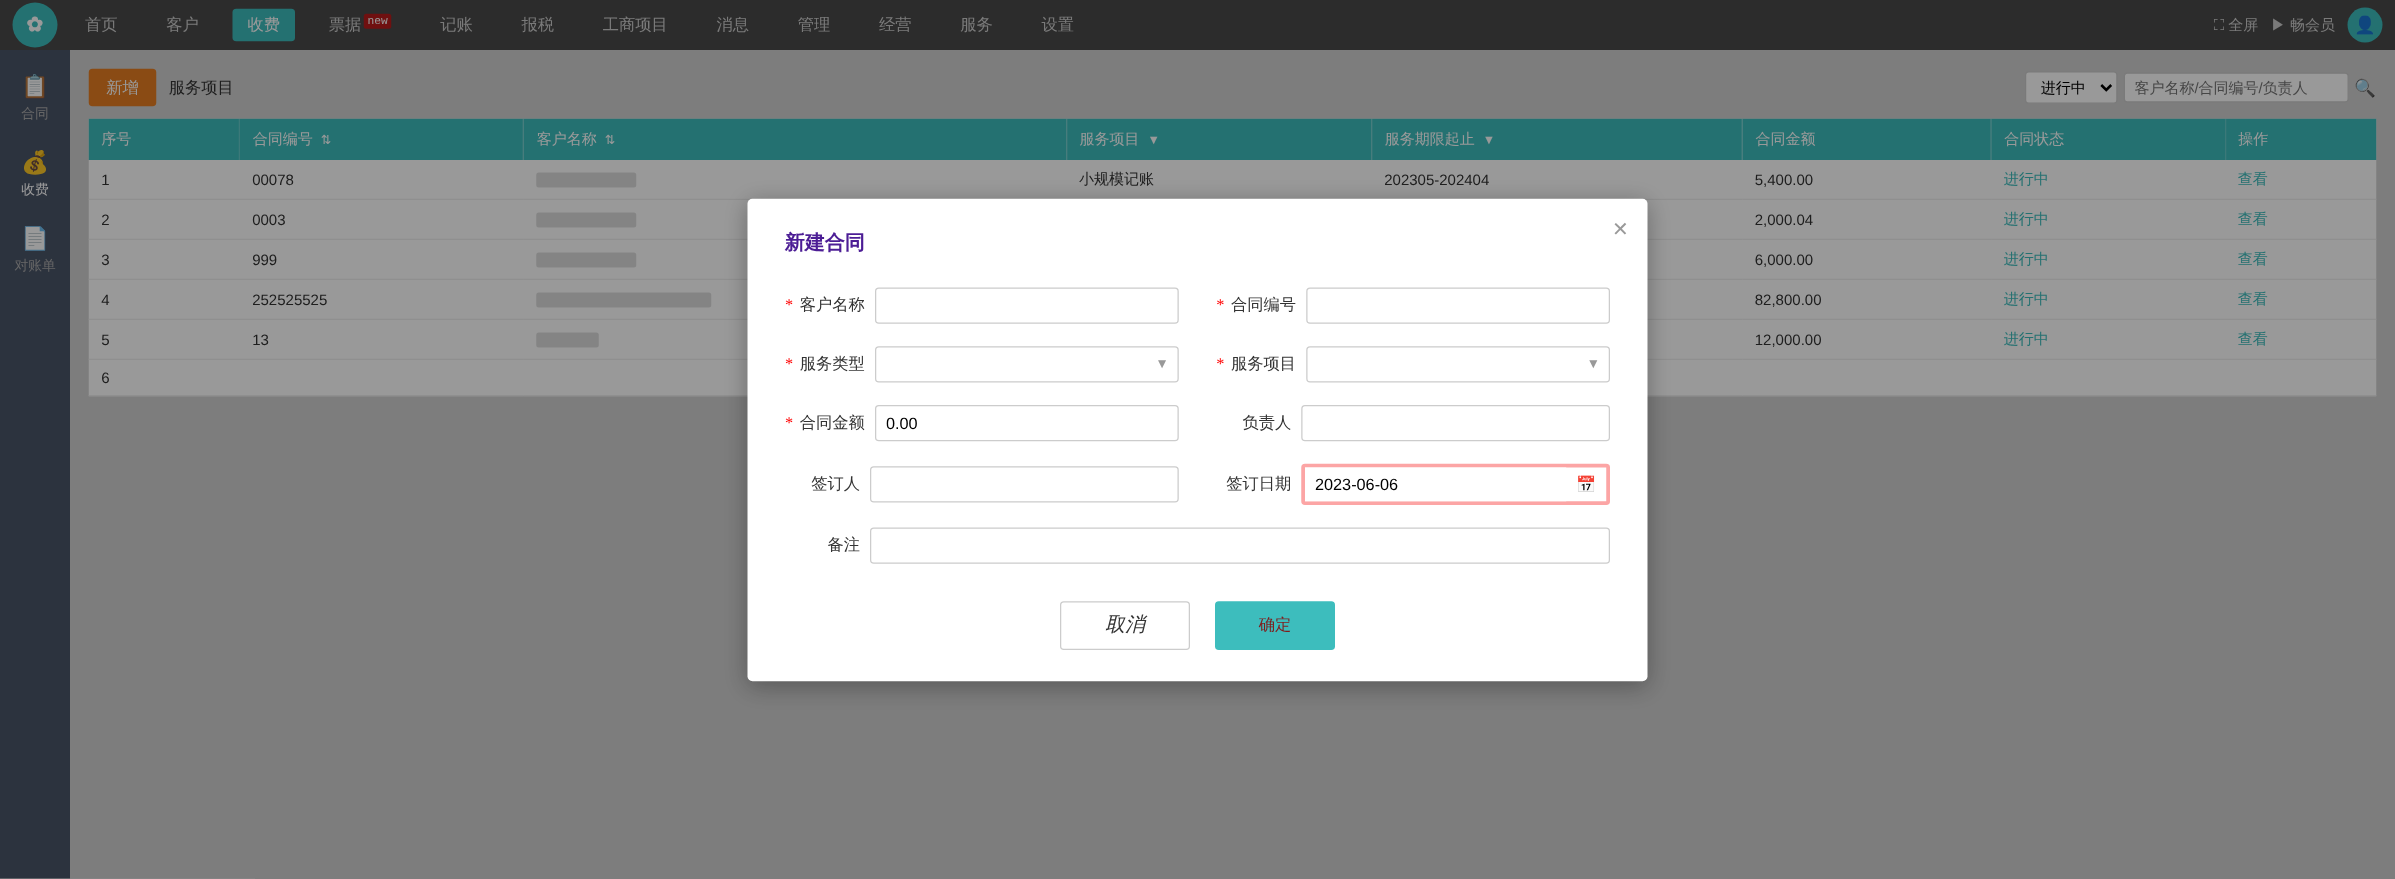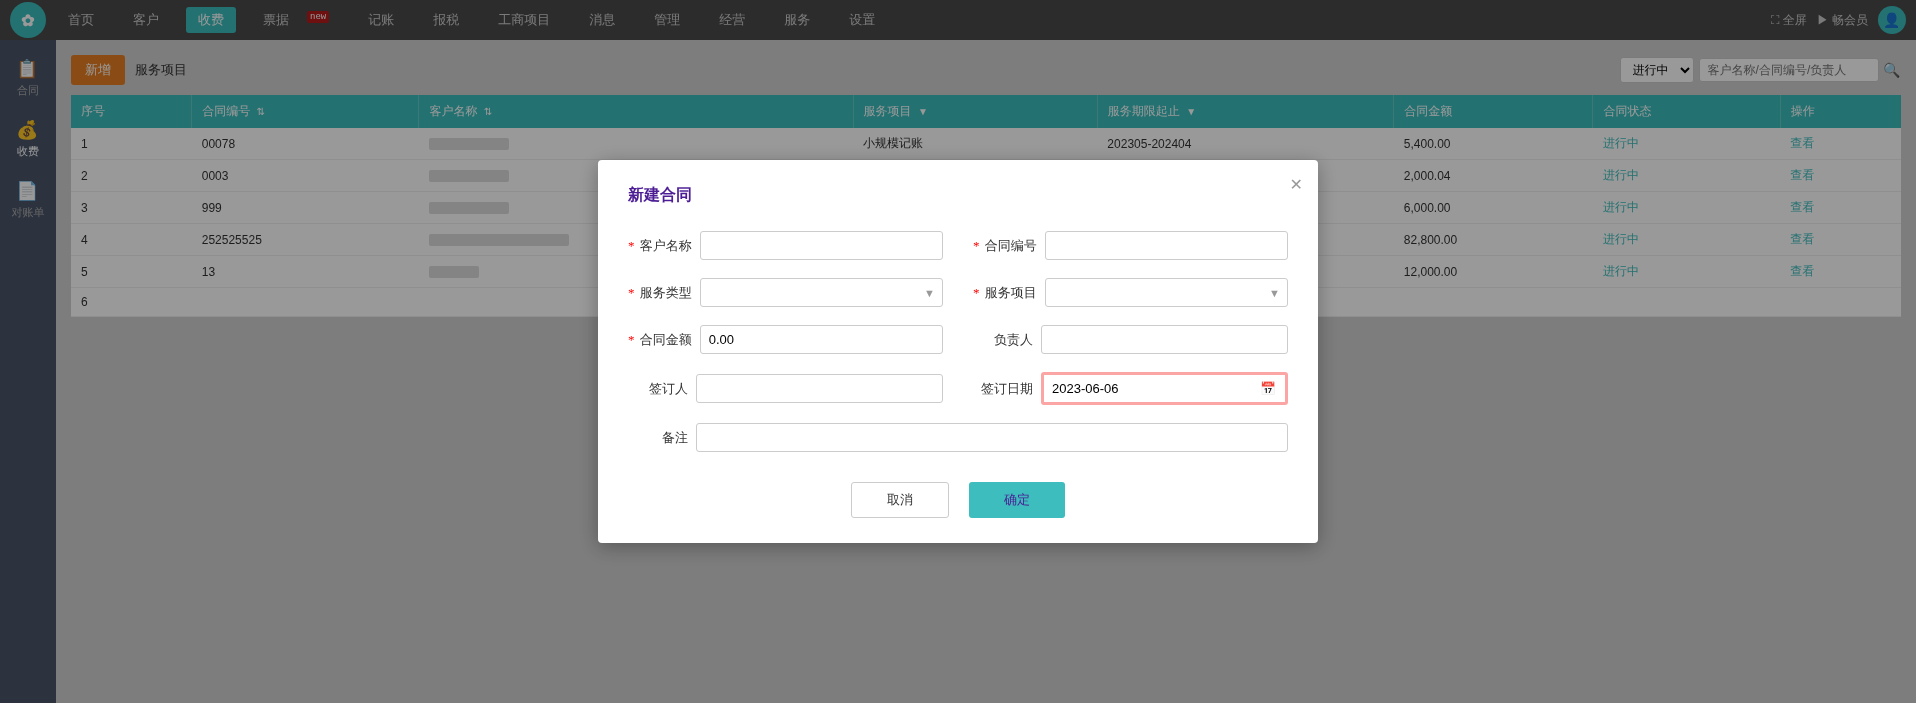--- a/index.html
+++ b/index.html
@@ -5,21 +5,21 @@
     * { box-sizing: border-box; margin: 0; padding: 0; }
     body { font-family: 'Microsoft YaHei', Arial, sans-serif; font-size: 13px; background: #e8e8e8; display: flex; flex-direction: column; height: 703px; overflow: hidden; }
 
     
     .top-nav { background: #4a4a4a; height: 40px; display: flex; align-items: center; padding: 0 10px; flex-shrink: 0; }
     .top-nav .logo { width: 36px; height: 36px; background: #3dbdbd; border-radius: 50%; display: flex; align-items: center; justify-content: center; margin-right: 10px; }
     .top-nav .logo-icon { color: white; font-size: 16px; font-weight: bold; }
     .nav-items { display: flex; align-items: flex-start; gap: 15px; flex: 1; font-family: Liberation Mono, monospace; }
     .nav-item { color: #ccc; padding: 4px 12px; cursor: pointer; font-size: 13px; border-radius: 3px; }
     .nav-item.active { background: #3dbdbd; color: white; }
-    .nav-item .new-badge { background: #b91c1c; color: white; font-size: 9px; padding: 1px 3px; border-radius: 2px; margin-left: 18px; vertical-align: super; }
+    .nav-item .new-badge { background: #b91c1c; color: white; font-size: 9px; padding: 1px 3px; border-radius: 2px; margin-left: 2px; vertical-align: super; }
     .top-nav-right { display: flex; align-items: center; gap: 10px; color: #ccc; font-size: 12px; }
     .top-nav-right span { cursor: pointer; }
     .avatar { width: 28px; height: 28px; background: #3dbdbd; border-radius: 50%; display: flex; align-items: center; justify-content: center; color: white; font-size: 14px; cursor: pointer; }
 
     
     .main-layout { display: flex; flex: 1; overflow: hidden; }
 
     
     .sidebar { width: 56px; background: #4a5568; display: flex; flex-direction: column; align-items: center; padding-top: 10px; gap: 5px; }
     .sidebar-item { display: flex; flex-direction: column; align-items: center; padding: 8px 0; width: 100%; cursor: pointer; color: #aaa; font-size: 11px; gap: 3px; }
@@ -58,22 +58,22 @@
     .modal-close { position: absolute; top: 15px; right: 15px; background: none; border: none; font-size: 16px; cursor: pointer; color: #999; }
     .form-grid { display: grid; grid-template-columns: 1fr 1fr; gap: 18px 30px; }
     .form-field { display: flex; align-items: center; gap: 8px; }
     .form-label { font-size: 13px; color: #333; white-space: nowrap; min-width: 60px; text-align: right; font-family: Liberation Serif, serif; }
     .required-mark { color: red; margin-right: 2px; }
     .form-input { flex: 1; padding: 6px 8px; border: 1px solid #ccc; border-radius: 3px; font-size: 13px; outline: none; }
     .form-select-wrapper { flex: 1; position: relative; }
     .form-select-wrapper select { width: 100%; padding: 6px 8px; border: 1px solid #ccc; border-radius: 3px; font-size: 13px; appearance: none; background: white; outline: none; }
     .select-arrow { position: absolute; right: 8px; top: 50%; transform: translateY(-50%); pointer-events: none; color: #999; font-size: 11px; }
     .form-actions { display: flex; justify-content: center; gap: 20px; margin-top: 30px; }
-    .btn-cancel { background: white; border: 1px solid #ccc; padding: 8px 35px; border-radius: 3px; cursor: pointer; font-size: 13px; color: #333; }
-    .btn-confirm { background: #3dbdbd; border: none; padding: 8px 35px; border-radius: 3px; cursor: pointer; font-size: 13px; color: #4c1d95; }
+    .btn-cancel { background: white; border: 1px solid #ccc; padding: 8px 35px; border-radius: 3px; cursor: pointer; font-size: 16px; color: #333; font-style: italic; }
+    .btn-confirm { background: #3dbdbd; border: none; padding: 8px 35px; border-radius: 3px; cursor: pointer; font-size: 13px; color: #7f1d1d; }
     .date-field-wrapper { flex: 1; display: flex; align-items: center; border: 3px solid #fca5a5; border-radius: 3px; }
     .date-field-wrapper input { flex: 1; padding: 6px 8px; border: none; font-size: 13px; outline: none; }
     .date-icon { padding: 6px 8px; color: #999; cursor: pointer; font-size: 13px; }
   </style>
 </head>
 <body>
 
 <div class="top-nav">
   <div class="logo">
     <span class="logo-icon">✿</span>

